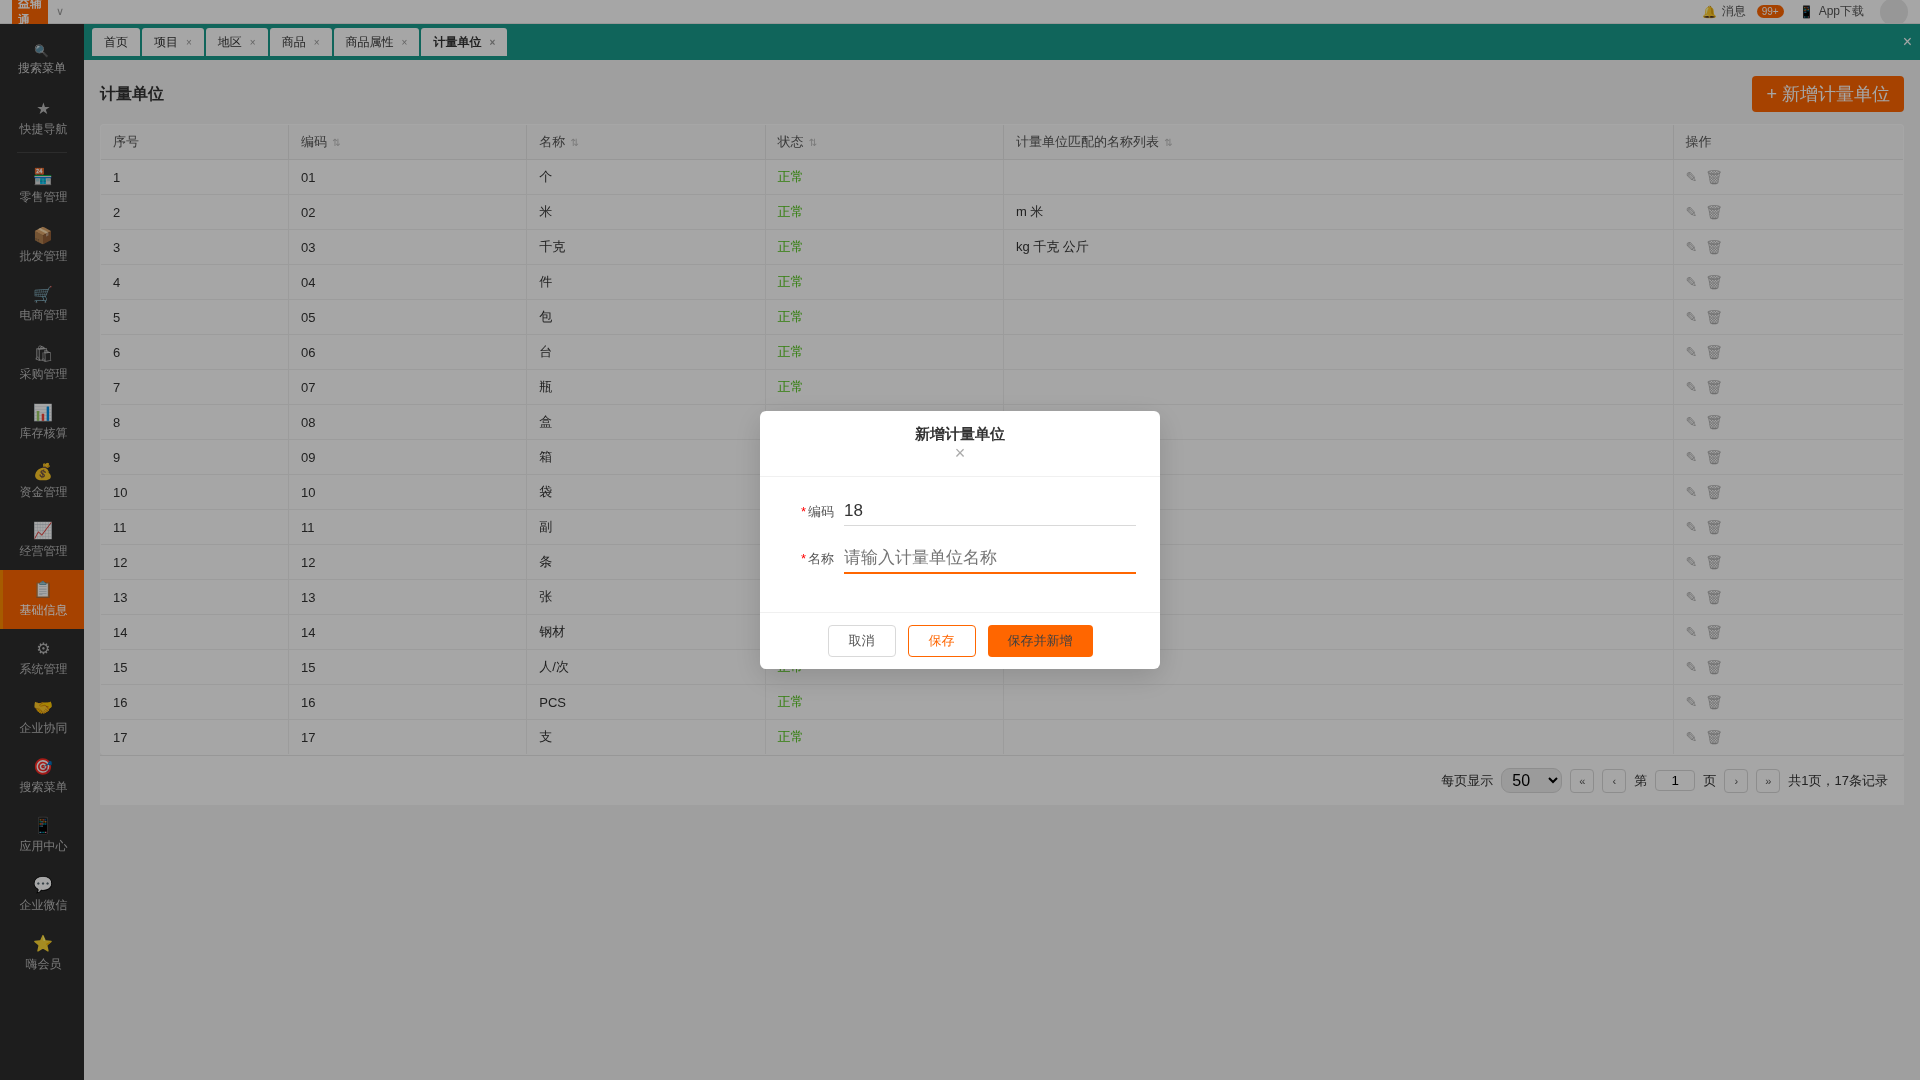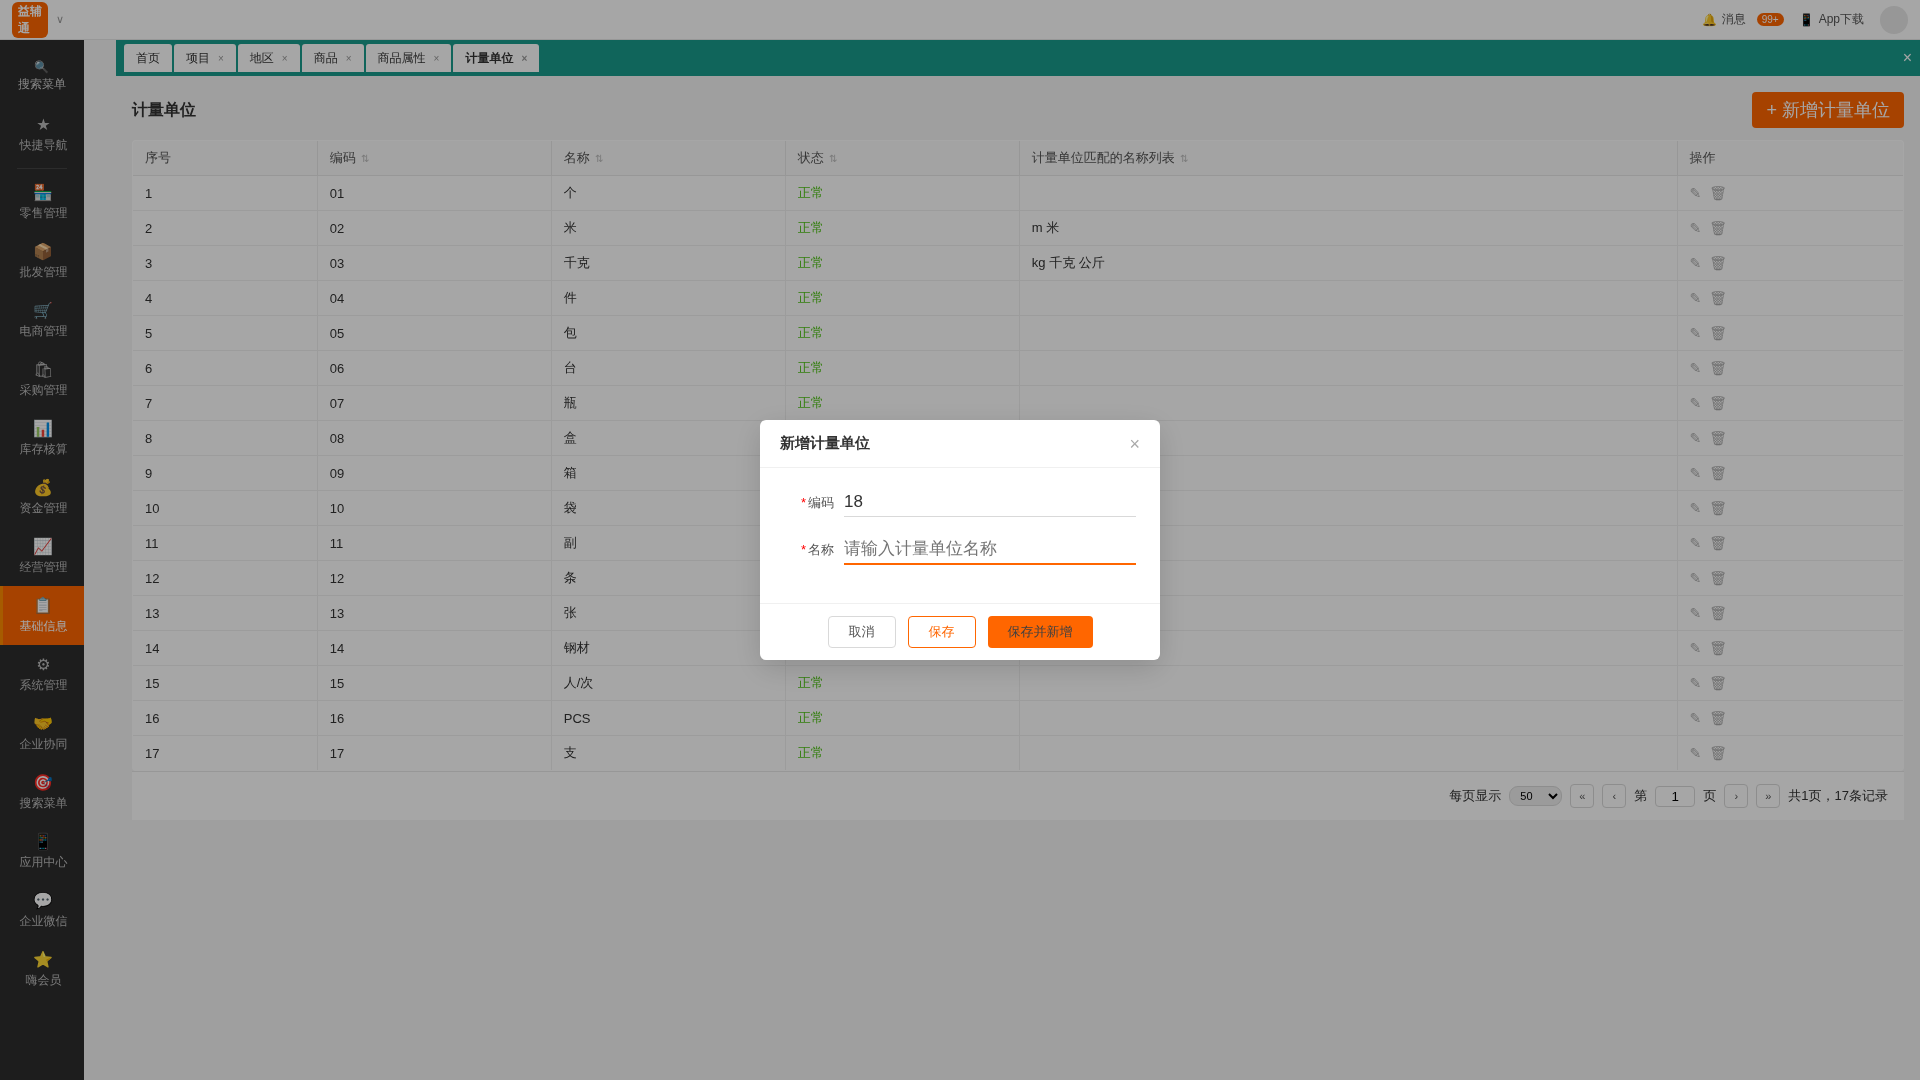--- a/index.html
+++ b/index.html
@@ -1,19 +1,19 @@
 <!DOCTYPE html>
 <html><head>
   <meta charset="utf-8">
   <style>
     * { box-sizing: border-box; margin: 0; padding: 0; }
     body { font-family: 'Microsoft YaHei', sans-serif; font-size: 13px; background: #f5f5f5; color: #333; display: flex; flex-direction: column; height: 1080px; width: 1920px; overflow: hidden; }
 
     
-    .top-bar { height: 40px; background: #fff; display: flex; align-items: center; padding: 0 12px; border-bottom: 1px solid #e8e8e8; justify-content: space-between; flex-shrink: 0; }
+    .top-bar { height: 24px; background: #fff; display: flex; align-items: center; padding: 0 12px; border-bottom: 1px solid #e8e8e8; justify-content: space-between; flex-shrink: 0; }
     .top-bar-left { display: flex; align-items: center; gap: 8px; }
     .logo-area { display: flex; align-items: center; gap: 6px; }
     .logo-icon { width: 36px; height: 36px; background: #f60; border-radius: 6px; display: flex; align-items: center; justify-content: center; color: #fff; font-weight: bold; font-size: 12px; }
     .top-bar-right { display: flex; align-items: center; gap: 16px; }
     .notice-btn { display: flex; align-items: center; gap: 4px; color: #555; font-size: 12px; cursor: pointer; }
     .badge { background: #f60; color: #fff; border-radius: 10px; font-size: 10px; padding: 1px 5px; margin-left: 7px; }
     .app-download { display: flex; align-items: center; gap: 4px; color: #555; font-size: 12px; cursor: pointer; }
     .avatar { width: 28px; height: 28px; background: #e8e8e8; border-radius: 50%; }
 
     
@@ -22,21 +22,21 @@
     
     .sidebar { width: 84px; background: #2d2d2d; display: flex; flex-direction: column; align-items: center; padding: 8px 0; flex-shrink: 0; }
     .search-sidebar { width: 100%; padding: 6px 8px; }
     .search-sidebar-btn { width: 100%; background: none; border: none; color: #ccc; font-size: 12px; cursor: pointer; padding: 6px 0; text-align: center; display: flex; flex-direction: column; align-items: center; gap: 2px; }
     .sidebar-menu-item { width: 100%; padding: 10px 0; text-align: center; color: #bbb; font-size: 12px; cursor: pointer; display: flex; flex-direction: column; align-items: center; gap: 3px; border-left: 3px solid transparent; }
     .sidebar-menu-item.active { color: #fff; background: #f60; border-left: 3px solid #ff8c00; }
     .sidebar-menu-item .menu-icon { font-size: 16px; }
     .sidebar-divider { width: 60%; height: 1px; background: #444; margin: 4px 0; }
 
     
-    .content-area { flex: 1; display: flex; flex-direction: column; overflow: hidden; padding-left: 32px; }
+    .content-area { flex: 1; display: flex; flex-direction: column; overflow: hidden; }
 
     
     .tab-bar { height: 36px; background: #1a9b8c; display: flex; align-items: center; padding: 0 8px; gap: 2px; flex-shrink: 0; }
     .tab-item { height: 28px; padding: 0 12px; background: #fff; border-radius: 3px 3px 0 0; display: flex; align-items: center; gap: 6px; font-size: 12px; color: #333; cursor: pointer; white-space: nowrap; }
     .tab-item.active { background: #fff; font-weight: bold; }
     .tab-item .tab-close { color: #999; font-size: 10px; margin-left: 2px; cursor: pointer; }
     .tab-bar-close { margin-left: auto; color: #fff; cursor: pointer; font-size: 16px; }
 
     
     .page-content { flex: 1; padding: 16px; background: #f5f5f5; overflow: auto; }
@@ -47,29 +47,29 @@
     .data-table { width: 100%; background: #fff; border-collapse: collapse; border: 1px solid #e8e8e8; border-radius: 4px; overflow: hidden; }
     .data-table th { background: #fafafa; border-bottom: 1px solid #e8e8e8; border-right: 1px solid #e8e8e8; padding: 8px 12px; font-size: 13px; color: #555; font-weight: normal; text-align: left; white-space: nowrap; font-family: Liberation Serif, serif; }
     .data-table td { border-bottom: 1px solid #f0f0f0; border-right: 1px solid #f0f0f0; padding: 8px 12px; font-size: 13px; color: #333; }
     .status-normal { color: #52c41a; }
     .action-icons { display: flex; gap: 8px; }
     .action-icon { color: #aaa; cursor: pointer; font-size: 14px; }
     .sort-icon { color: #bbb; font-size: 10px; margin-left: 2px; }
 
     
     .pagination { display: flex; align-items: center; justify-content: flex-end; padding: 12px 16px; background: #fff; border-top: 1px solid #e8e8e8; font-size: 13px; gap: 8px; }
-    .page-size-select { border: 1px solid #d9d9d9; border-radius: 9px; padding: 2px 6px; font-size: 11px; }
+    .page-size-select { border: 1px solid #d9d9d9; border-radius: 9px; padding: 2px 6px; font-size: 16px; }
     .page-nav-btn { width: 24px; height: 24px; border: 1px solid #d9d9d9; border-radius: 4px; background: #fff; cursor: pointer; display: flex; align-items: center; justify-content: center; font-size: 11px; color: #555; }
     .page-input { width: 40px; border: 1px solid #d9d9d9; border-radius: 4px; text-align: center; padding: 2px 4px; }
 
     
     .overlay { position: fixed; top: 0; left: 0; width: 100%; height: 100%; background: rgba(0,0,0,0.35); z-index: 100; display: flex; align-items: center; justify-content: center; }
     
     .modal { background: #fff; border-radius: 6px; width: 400px; box-shadow: 0 8px 30px rgba(0,0,0,0.15); overflow: hidden; }
-    .modal-header { padding: 14px 20px; border-bottom: 1px solid #f0f0f0; display: flex; justify-content: space-between; align-items: center; }
+    .modal-header { padding: 14px 20px; border-bottom: 1px solid #f0f0f0; display: flex; justify-content: space-between; align-items: center; flex-direction: column; }
     .modal-title { font-size: 15px; font-weight: bold; color: #333; }
     .modal-close { color: #aaa; cursor: pointer; font-size: 18px; line-height: 1; }
     .modal-body { padding: 20px 24px; }
     .form-row { display: flex; align-items: center; margin-bottom: 18px; }
     .form-label { width: 60px; text-align: right; padding-right: 10px; color: #555; font-size: 13px; flex-shrink: 0; }
     .form-label.required::before { content: '*'; color: #f00; margin-right: 2px; }
     .form-input { flex: 1; border: none; border-bottom: 1px solid #d9d9d9; padding: 4px 0; font-size: 17px; outline: none; color: #333; }
     .form-input.active-input { border-bottom: 2px solid #f60; }
     .modal-footer { padding: 12px 20px; border-top: 1px solid #f0f0f0; display: flex; justify-content: center; gap: 12px; }
     .btn-cancel { padding: 6px 20px; border: 1px solid #d9d9d9; background: #fff; border-radius: 4px; cursor: pointer; font-size: 13px; color: #555; }

